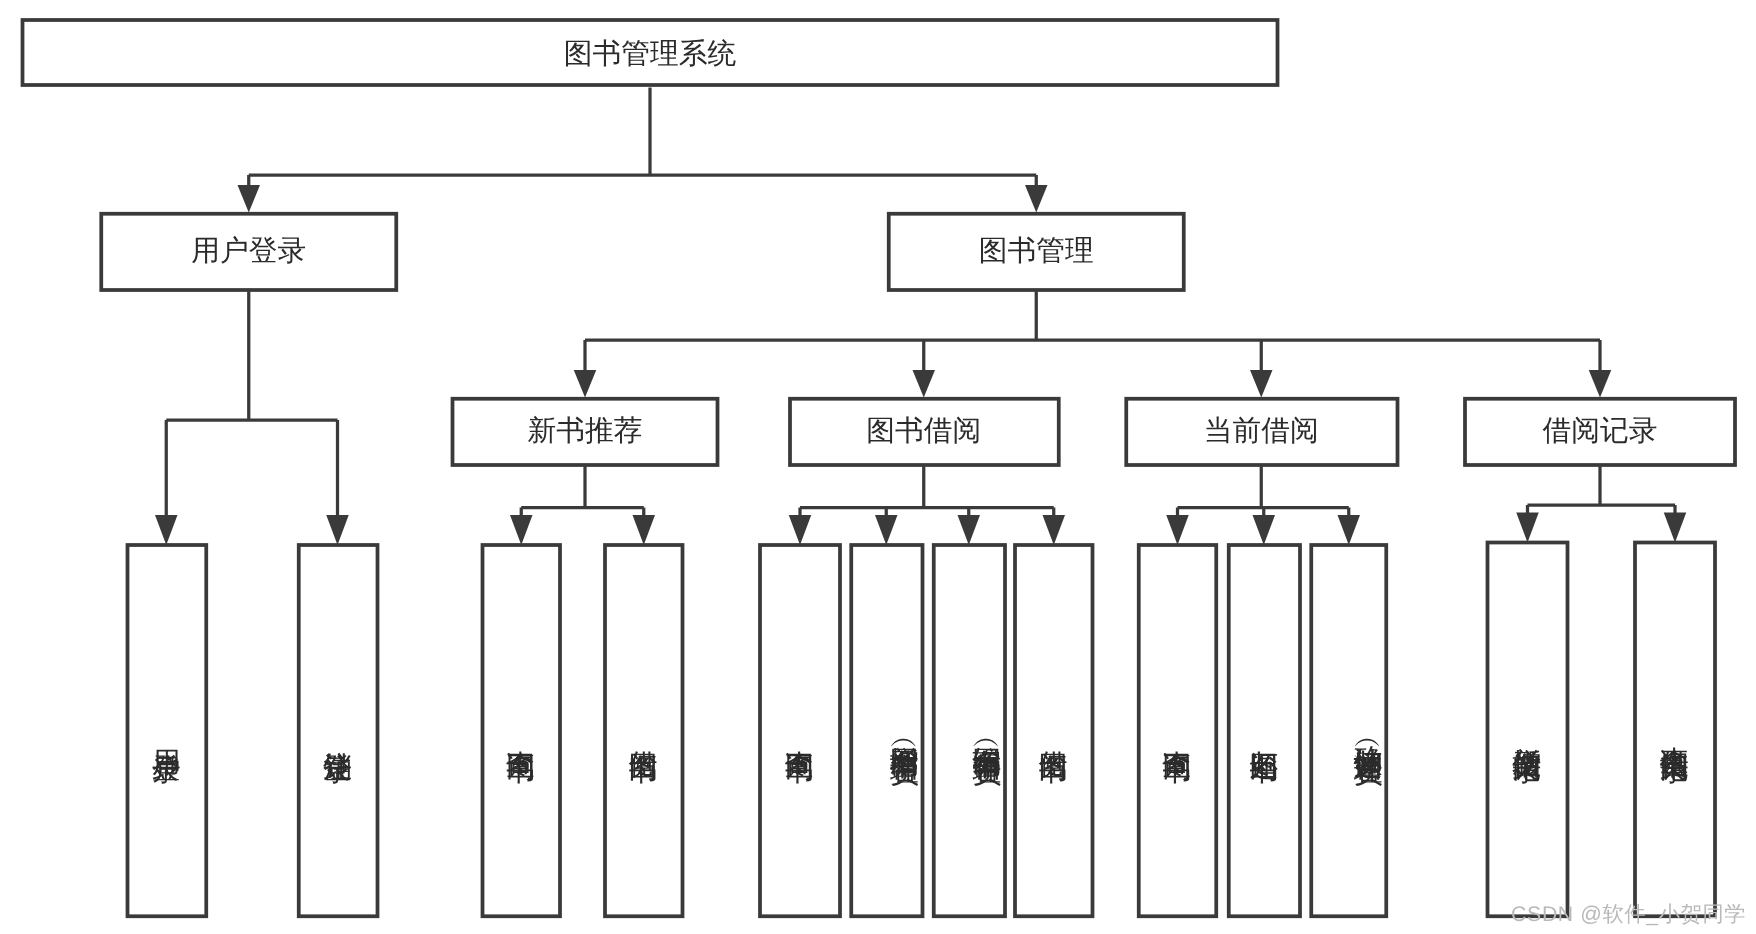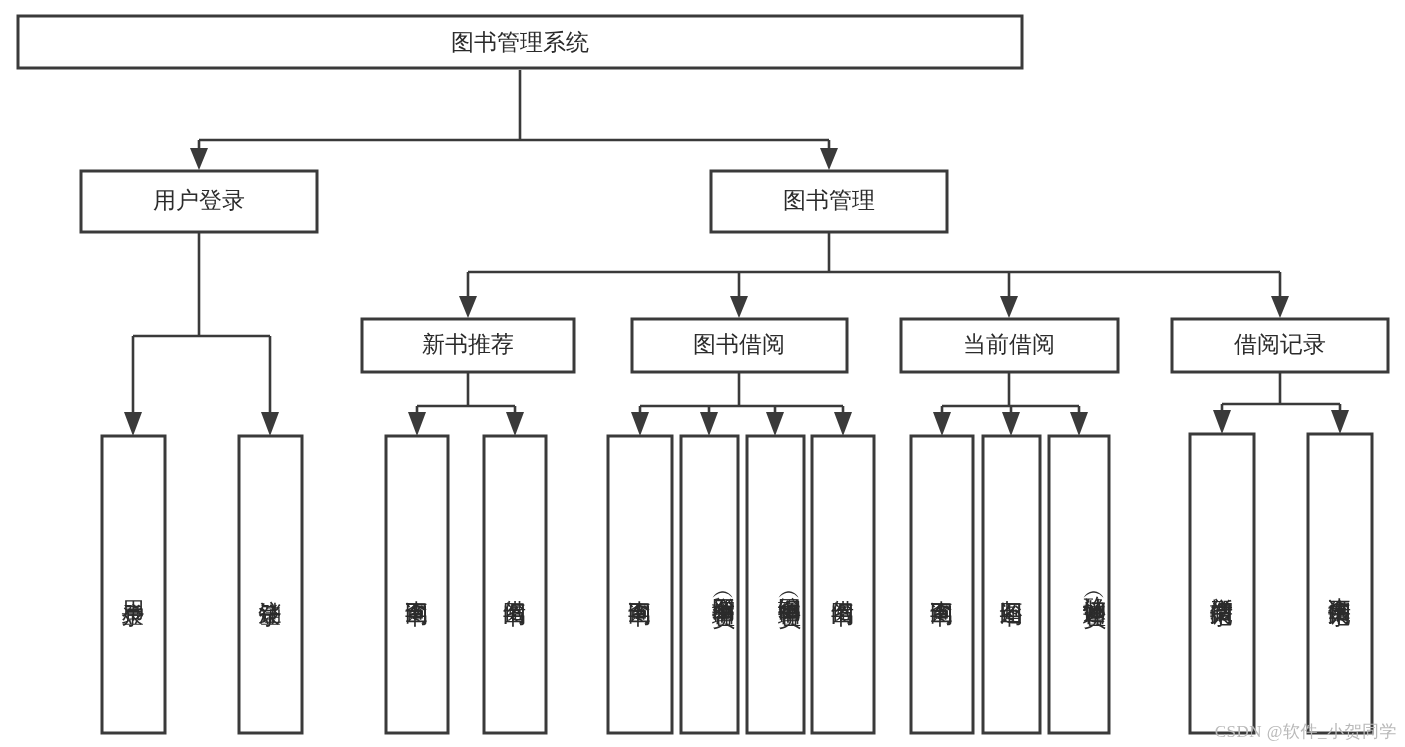--- a/index.html
+++ b/index.html
@@ -61,21 +61,21 @@
     line-height: 1.22;
     letter-spacing: 1.5px;
     color: #2b2b2b;
     white-space: nowrap;
     pointer-events: none;
   }
   .watermark {
     position: absolute;
     right: 8px;
     bottom: 4px;
-    font-family: Liberation Serif, serif;
+    font-family: Liberation Sans, sans-serif;
     font-size: 17px;
     color: #b9b9b9;
     letter-spacing: 0.5px;
     user-select: none;
   }
 </style>
 </head>
 <body>
 
 <div id="diagram-root">

